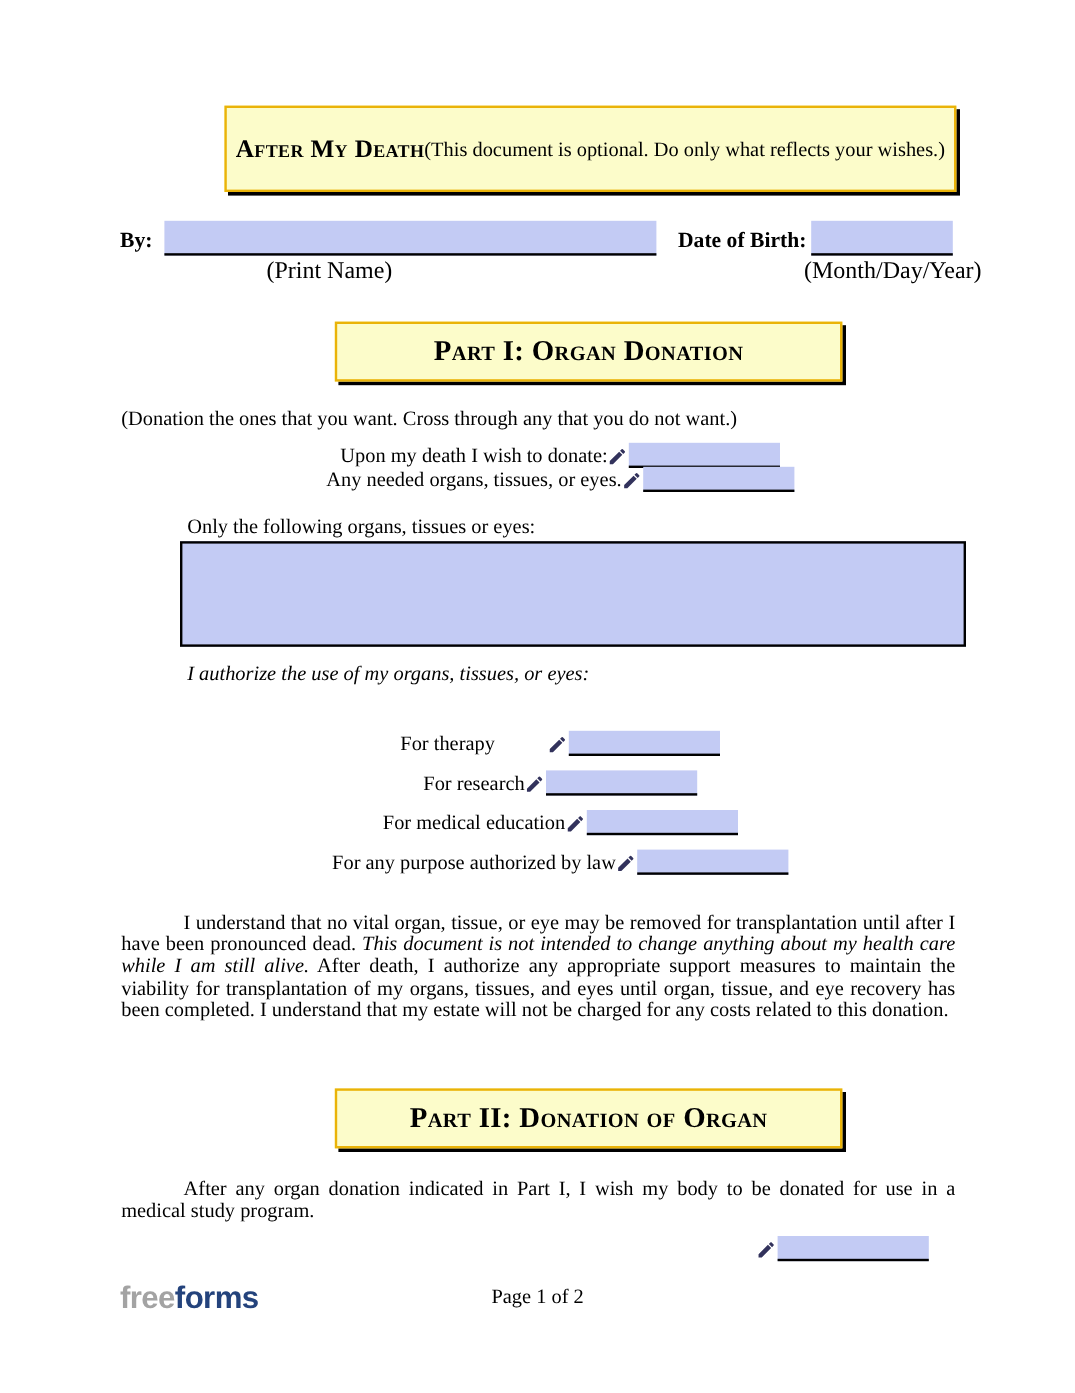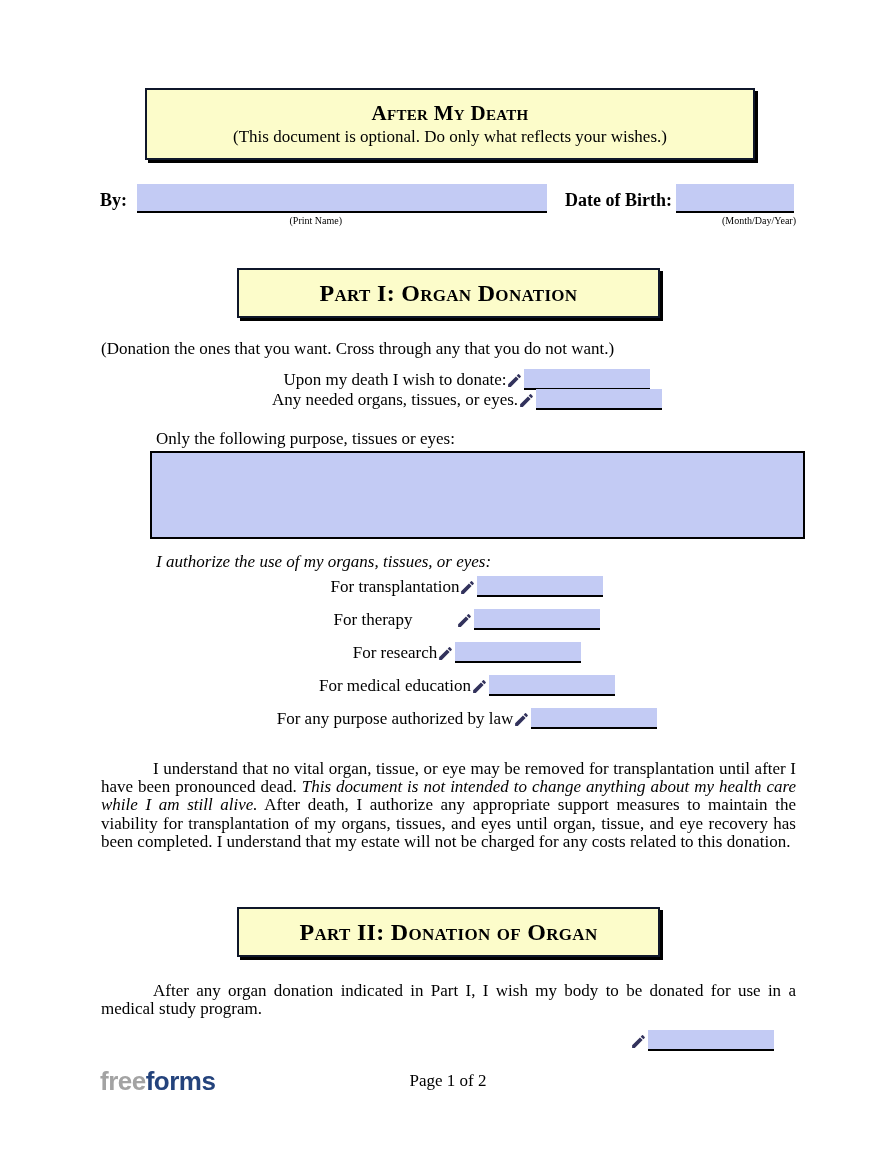--- a/index.html
+++ b/index.html
@@ -3,42 +3,43 @@
 <meta charset="utf-8">
 <style>
   html,body{margin:0;padding:0;background:#ffffff;}
   .page{
     position:relative;width:896px;height:1161px;background:#fff;
     font-family:"Liberation Serif", serif;color:#000;overflow:hidden;
   }
   
   .ybox{
     position:absolute;background:var(--box-yellow,#FCFCCA);
-    border:2px solid #0f172a;box-shadow:3px 3px 0 0 #000;
-    display:flex;flex-direction:column;justify-content:center;align-items:center;
+    border:2px solid #eab308;box-shadow:3px 3px 0 0 #000;
+    display:flex;flex-direction:row;justify-content:center;align-items:center;
     text-align:center;
+    margin-left:42px;
   }
   .title-box{left:145px;top:88px;width:606px;height:68px;}
   .part1-box{left:237px;top:268px;width:419px;height:46px;}
   .part2-box{left:237px;top:907px;width:419px;height:46px;}
   .box-title{font-weight:bold;font-variant:small-caps;font-size:21px;letter-spacing:.3px;}
   .box-subtitle{font-size:17px;margin-top:1px;}
   .part-title{font-weight:bold;font-variant:small-caps;font-size:24px;letter-spacing:.3px;}
 
   .abs{position:absolute;}
   .bold{font-weight:bold;}
 
   
   .by-label{left:100px;top:190px;font-size:18px;}
   .field-input{
     background:var(--field-blue,#C3CBF4);border:none;border-bottom:2px solid #000;
     font:17px "Liberation Serif",serif;padding:0 3px;box-sizing:border-box;outline:none;
   }
   .name-input{left:137px;top:184px;width:410px;height:29px;}
-  .caption{font-size:10px;text-align:right;}
+  .caption{font-size:20px;text-align:left;}
   .print-name-caption{left:222px;top:215px;width:120px;}
   .dob-label{left:565px;top:190px;font-size:18px;}
   .dob-input{left:676px;top:184px;width:118px;height:29px;}
   .dob-caption{left:670px;top:215px;width:126px;}
 
   .instruction{left:101px;top:339px;font-size:17px;}
 
   
   .frow{
     position:absolute;left:156px;width:622px;height:22px;
@@ -114,34 +115,25 @@
   <div class="frow donate-row-2">
     <span>Any needed organs, tissues, or eyes.</span>
     <span class="fgroup">
       <svg class="pencil" viewBox="0 0 24 24">
           <path fill="#32325c" d="M3 17.25V21h3.75L17.81 9.94l-3.75-3.75L3 17.25zM20.71 7.04c.39-.39.39-1.02 0-1.41l-2.34-2.34a1 1 0 0 0-1.41 0l-1.83 1.83 3.75 3.75 1.83-1.83z"></path>
         </svg>
       <input class="field-input initial-input" value="" style="">
     </span>
   </div>
 
-  <span class="abs only-label">Only the following purpose, tissues or eyes:</span>
+  <span class="abs only-label">Only the following organs, tissues or eyes:</span>
   <textarea class="abs only-textarea" style=""></textarea>
 
   <span class="abs authorize-heading">I authorize the use of my organs, tissues, or eyes:</span>
 
-  <div class="frow purpose-row-0">
-    <span>For transplantation</span>
-    <span class="fgroup">
-      <svg class="pencil" viewBox="0 0 24 24">
-          <path fill="#32325c" d="M3 17.25V21h3.75L17.81 9.94l-3.75-3.75L3 17.25zM20.71 7.04c.39-.39.39-1.02 0-1.41l-2.34-2.34a1 1 0 0 0-1.41 0l-1.83 1.83 3.75 3.75 1.83-1.83z"></path>
-        </svg>
-      <input class="field-input initial-input" value="" style="">
-    </span>
-  </div>
   <div class="frow purpose-row-1">
     <span>For therapy</span>
     <span class="fgroup">
       <svg class="pencil" viewBox="0 0 24 24">
           <path fill="#32325c" d="M3 17.25V21h3.75L17.81 9.94l-3.75-3.75L3 17.25zM20.71 7.04c.39-.39.39-1.02 0-1.41l-2.34-2.34a1 1 0 0 0-1.41 0l-1.83 1.83 3.75 3.75 1.83-1.83z"></path>
         </svg>
       <input class="field-input initial-input" value="" style="">
     </span>
   </div>
   <div class="frow purpose-row-2">

